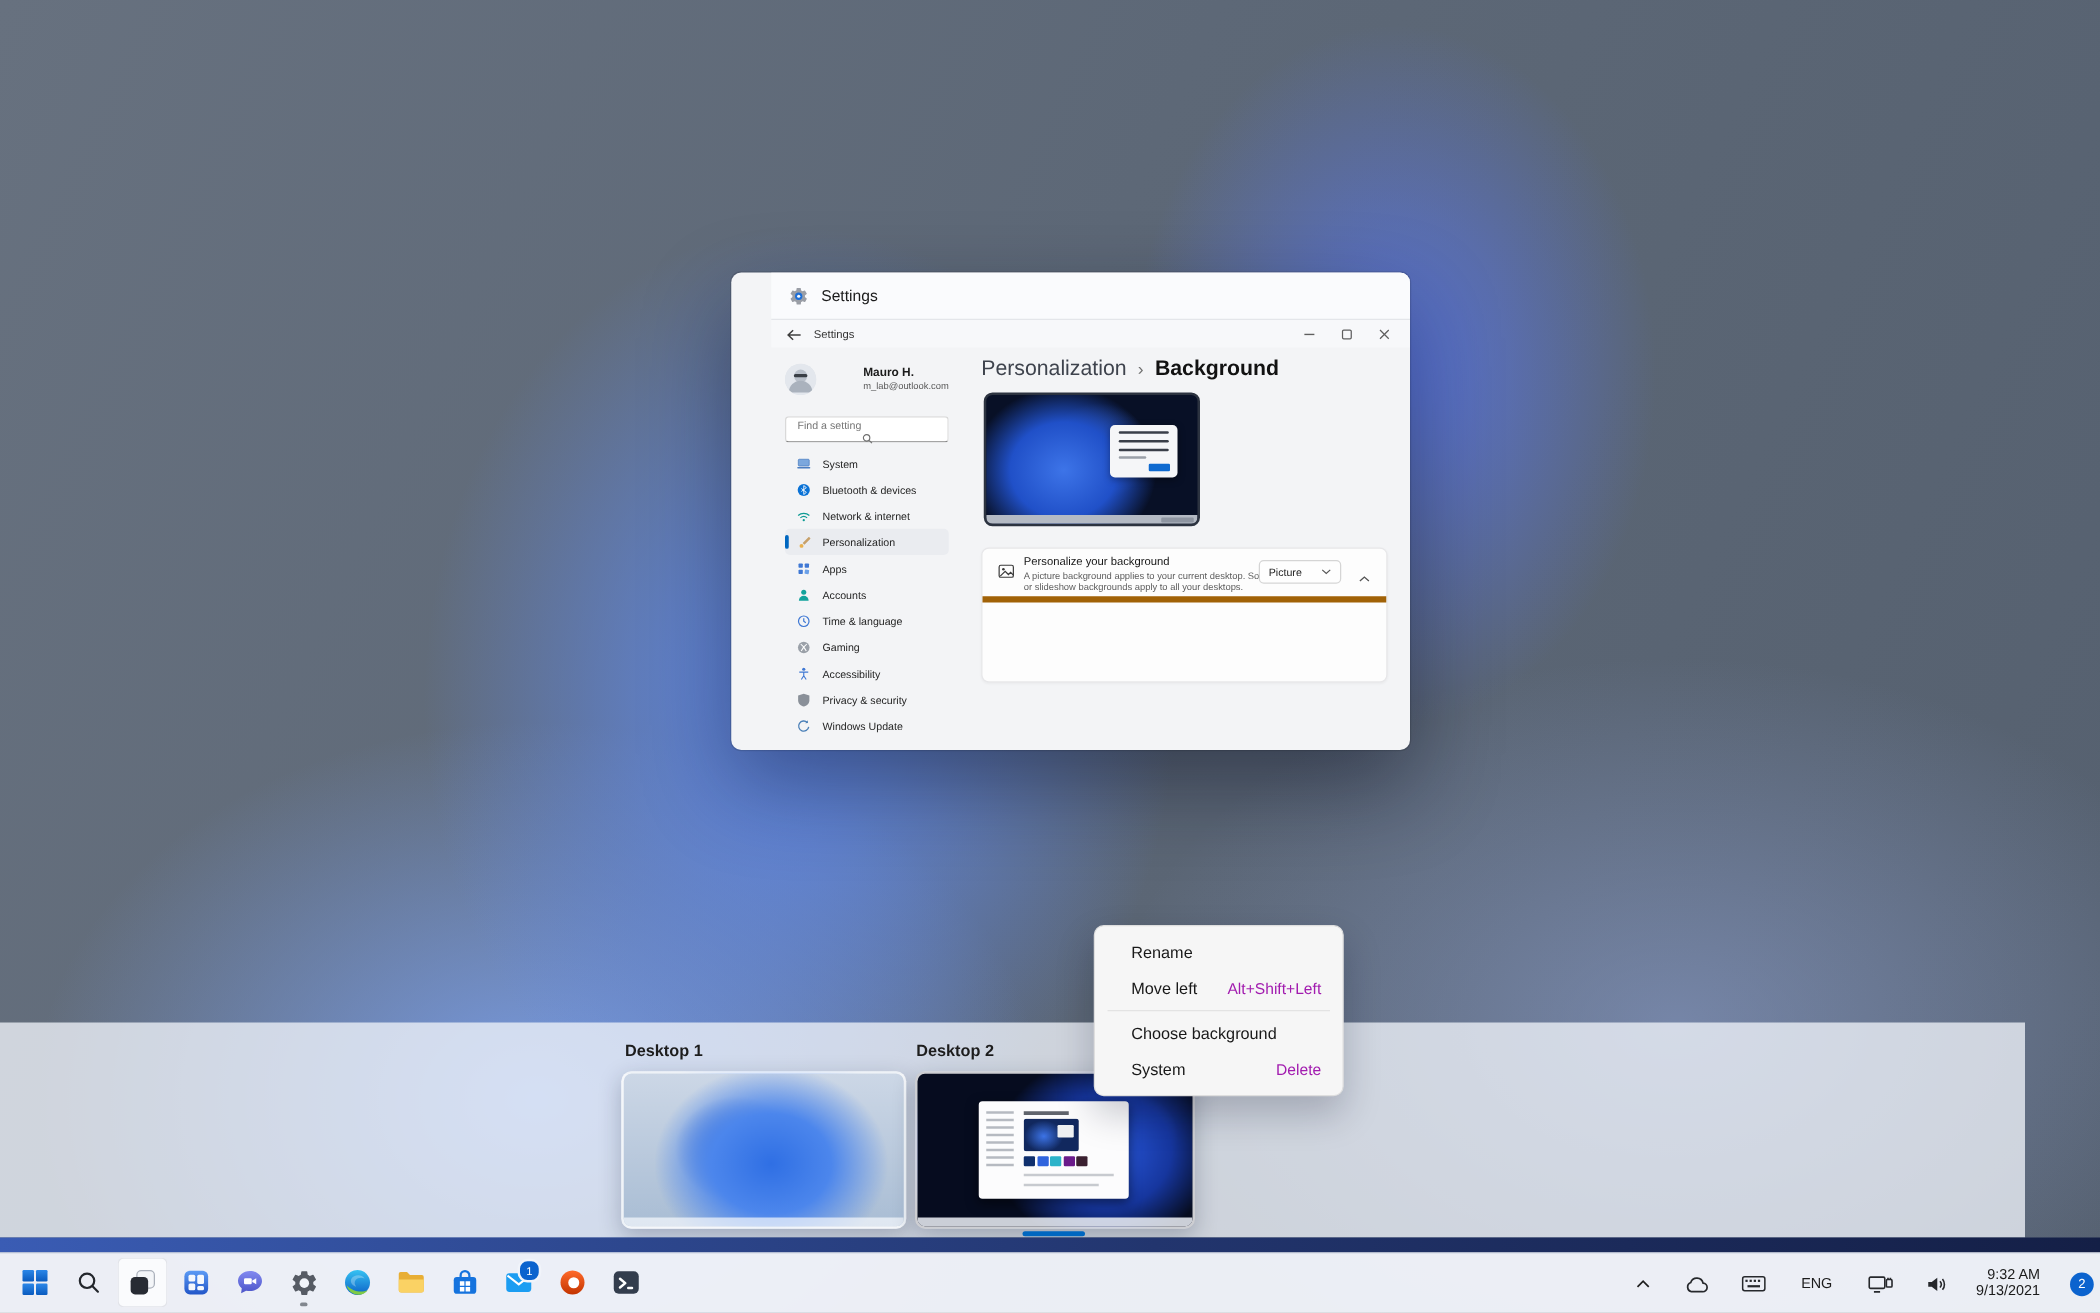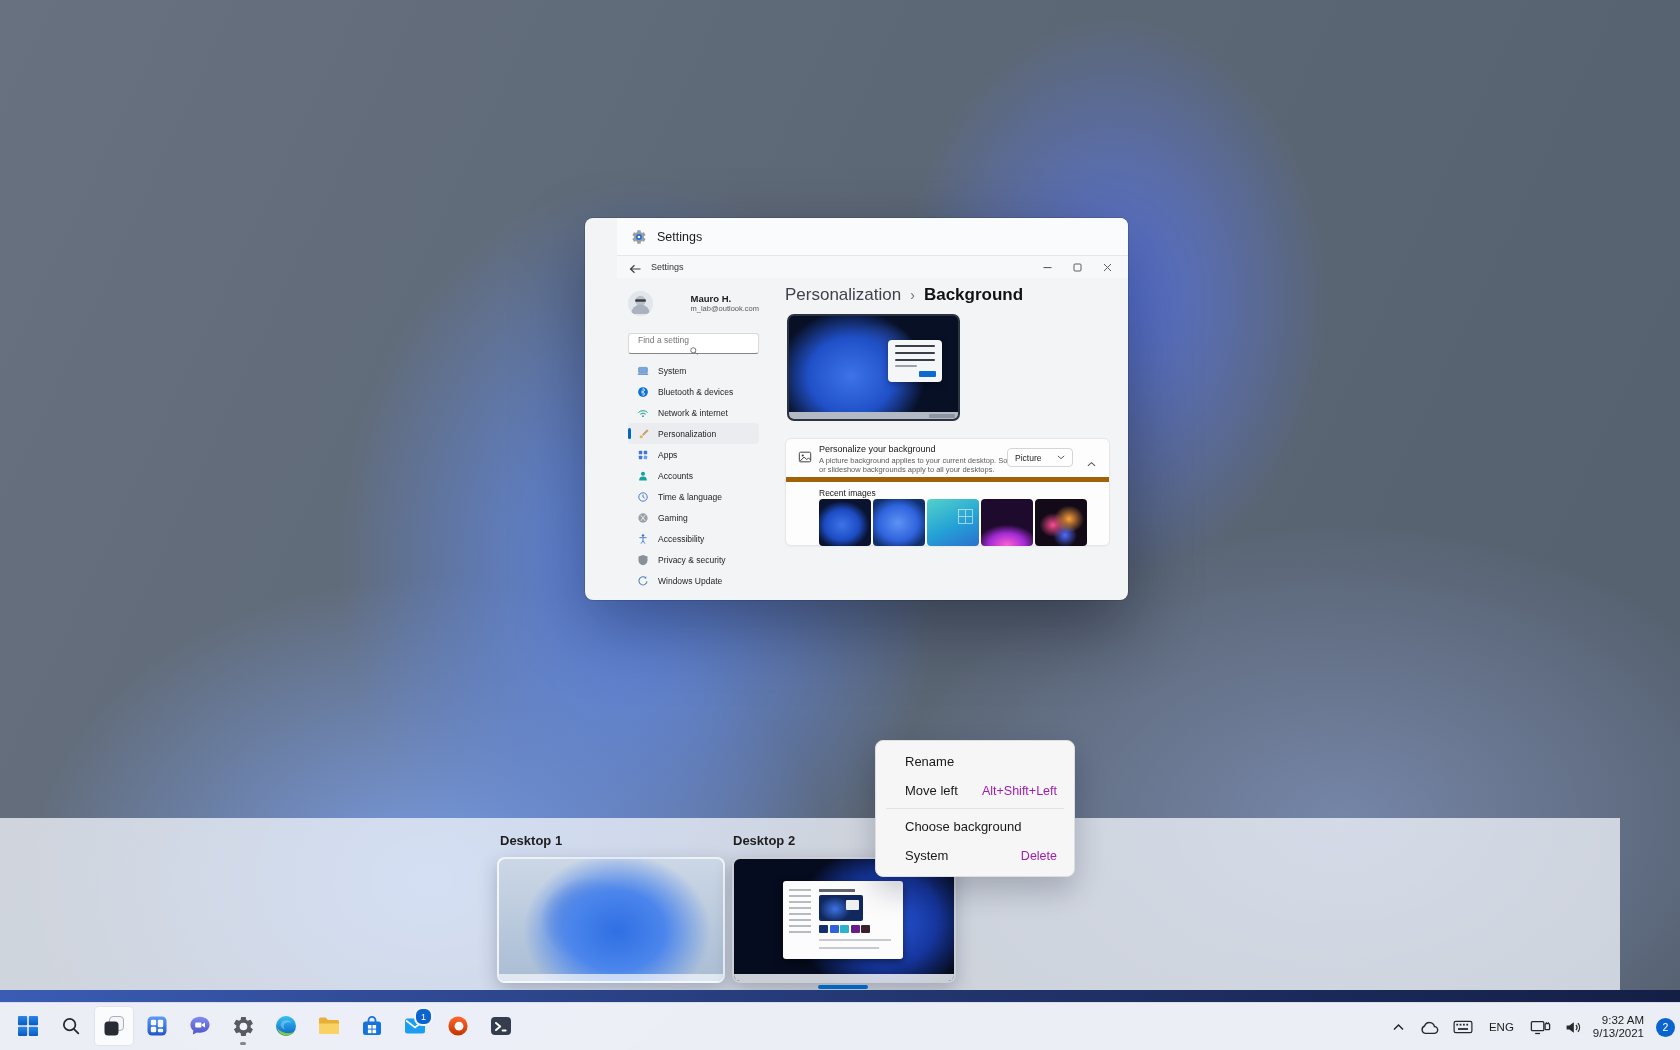--- a/index.html
+++ b/index.html
@@ -138,21 +138,21 @@
 
   
   .taskbar{position:absolute;left:0;top:1002px;width:1680px;height:48px;background:rgba(241,244,250,.96);
     border-top:1px solid rgba(214,220,232,.9);box-sizing:border-box;}
   .tb-icons{position:absolute;left:8px;top:3px;display:flex;gap:3px;}
   .tb-btn{width:40px;height:40px;border-radius:5px;display:flex;align-items:center;justify-content:center;position:relative;}
   .tb-btn.active{background:rgba(255,255,255,.75);box-shadow:inset 0 0 0 1px rgba(120,130,150,.18);}
   .run-dot{position:absolute;bottom:1px;left:17px;width:6px;height:3px;border-radius:2px;background:#82878f;}
   .badge{position:absolute;top:1px;right:2px;min-width:15px;height:15px;border-radius:8px;background:#0b63ce;
     border:2px solid #f1f4fa;color:#fff;font-size:9px;display:flex;align-items:center;justify-content:center;box-sizing:content-box;}
-  .tray{position:absolute;right:5px;top:0;height:48px;display:flex;align-items:center;gap:8px;}
+  .tray{position:absolute;right:5px;top:0;height:48px;display:flex;align-items:center;gap:20px;}
   .tray-btn{display:flex;align-items:center;justify-content:center;height:32px;padding:0 3px;border-radius:4px;}
   .tray-lang{font-size:11.5px;color:#1c1c1c;padding:0 5px;}
   .tray-clock{text-align:right;font-size:11.5px;color:#1b1b1b;line-height:13.5px;padding-right:2px;}
   .tray-badge{width:19px;height:19px;border-radius:50%;background:#0b63ce;color:#fff;font-size:10.5px;
     display:flex;align-items:center;justify-content:center;margin-left:2px;}
 </style>
 </head>
 <body>
 
 <div class="screen">
@@ -367,32 +367,20 @@
               <svg width="8" height="5" viewBox="0 0 10 6" fill="none" stroke="#555" stroke-width="1.2">
                   <path d="M1 1l4 3.5L9 1"></path>
                 </svg>
             </span>
             <span class="exp-chevron">
               <svg width="9" height="6" viewBox="0 0 10 6" fill="none" stroke="#555" stroke-width="1.2">
                   <path d="M1 5l4-3.5L9 5"></path>
                 </svg>
             </span>
           </div>
-          <div class="exp-content">
-            <div class="recent-label">Recent images</div>
-            <div class="thumbs">
-              <div class="thumb t1"></div>
-              <div class="thumb t2"></div>
-              <div class="thumb t3">
-                  <span class="t3-logo"></span>
-                </div>
-              <div class="thumb t4"></div>
-              <div class="thumb t5"></div>
-            </div>
-          </div>
         </div>
 
 
       </div>
     </div>
   </div>
 
   <div class="tv-panel">
     <div class="desk-label dl1">Desktop 1</div>
     <div class="desk-label dl2">Desktop 2</div>

